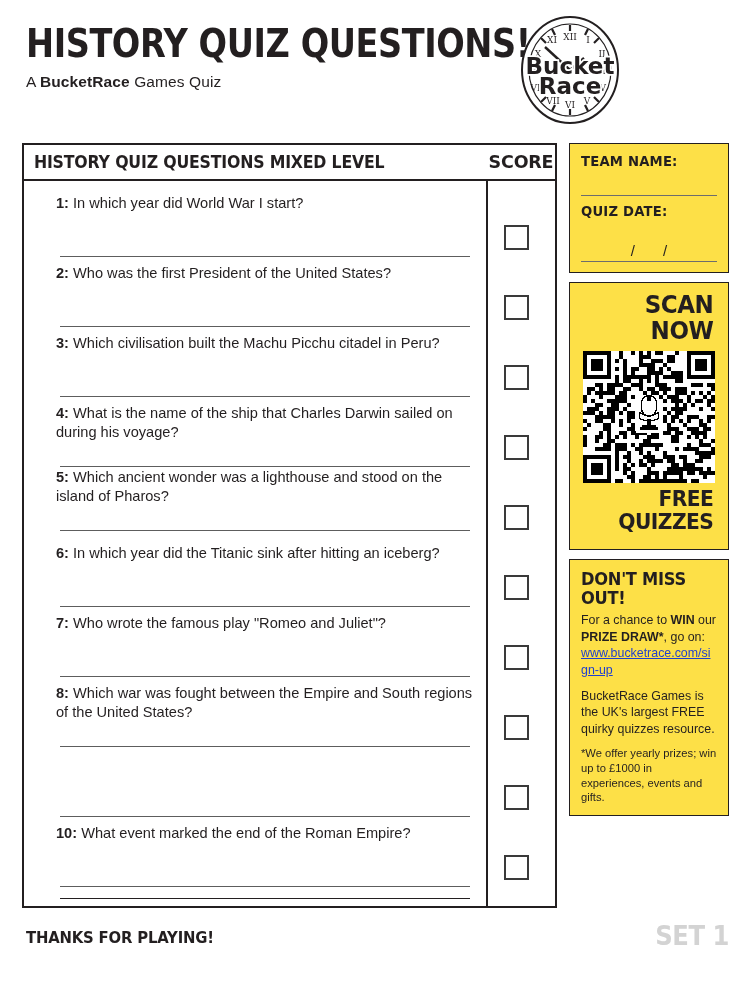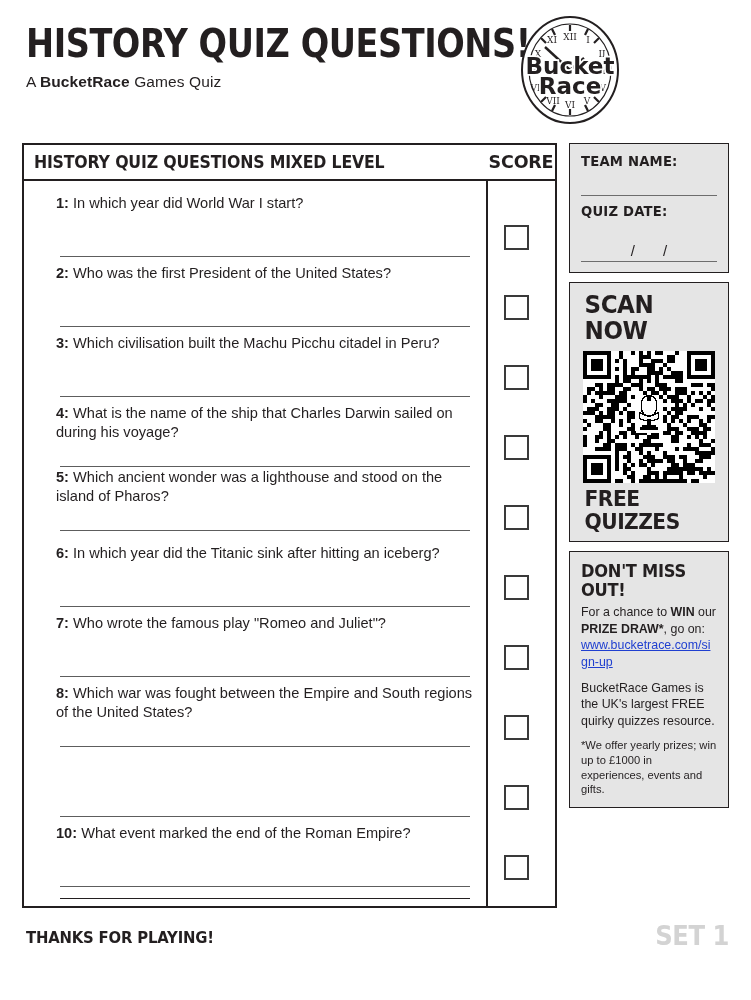--- a/index.html
+++ b/index.html
@@ -168,21 +168,21 @@
 
   
   .sidebar {
     position: absolute;
     left: 569px;
     top: 143px;
     width: 160px;
   }
   .panel {
     border: 1.6px solid #231f20;
-    background: #e5e5e5;
+    background: #fde047;
     padding: 10px 11px;
   }
   .panel + .panel { margin-top: 9px; }
 
   .panel-label {
     font-family: "DejaVu Sans", sans-serif;
     font-size: 13.2px;
     font-weight: 700;
     letter-spacing: 0.2px;
     color: #231f20;
@@ -200,21 +200,21 @@
     font-weight: 400;
     color: #231f20;
     line-height: 1;
   }
   .date-line {
     border-top: 1.6px solid #6d6d6d;
     margin-top: 3px;
   }
 
   
-  .scan-panel { padding: 9px 9px 8px; text-align: left; }
+  .scan-panel { padding: 9px 9px 16px; text-align: right; }
   .scan-title {
     font-family: "DejaVu Sans", sans-serif;
     font-size: 25px;
     font-weight: 700;
     letter-spacing: -0.5px;
     transform: scaleX(0.92);
     line-height: 1.05;
   }
   .qr-wrap { margin: 6px 0 4px; display: flex; justify-content: center; }
   .qr { width: 132px; height: 132px; display: block; }

